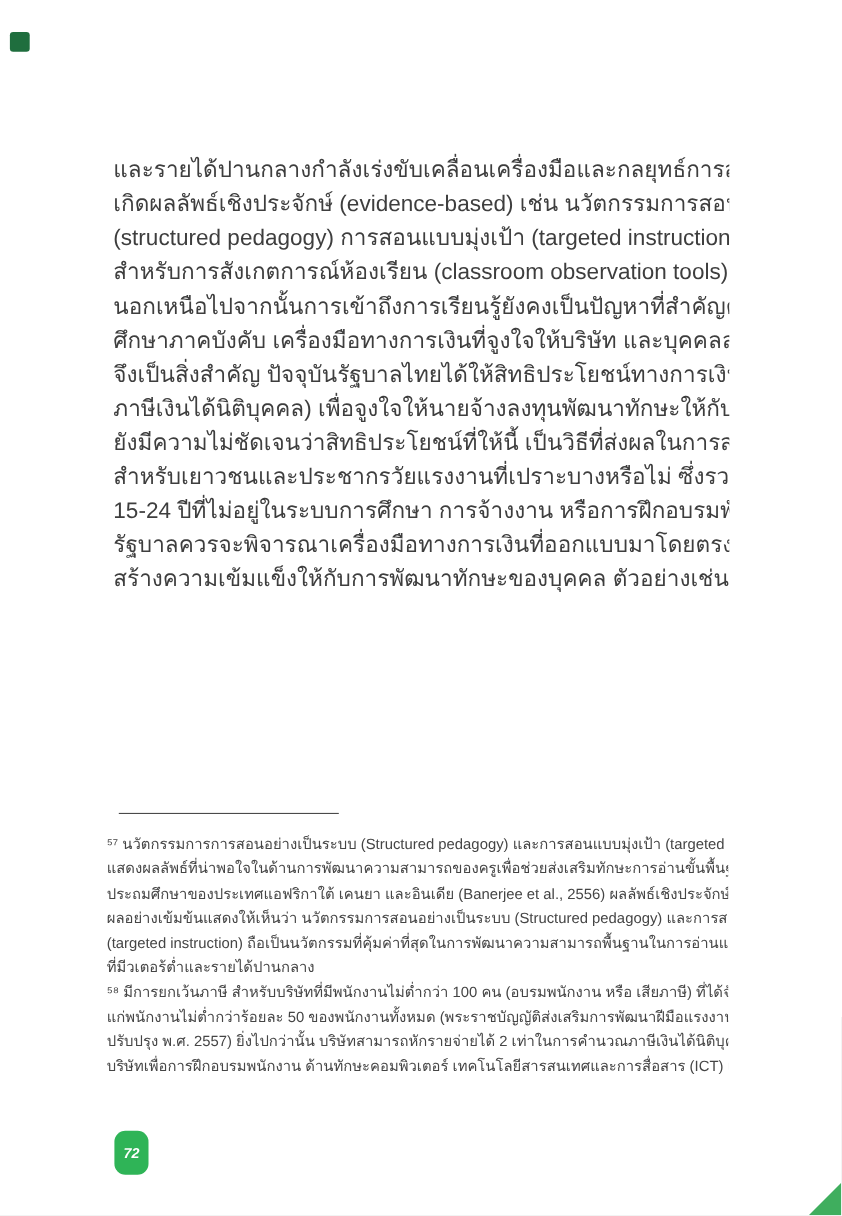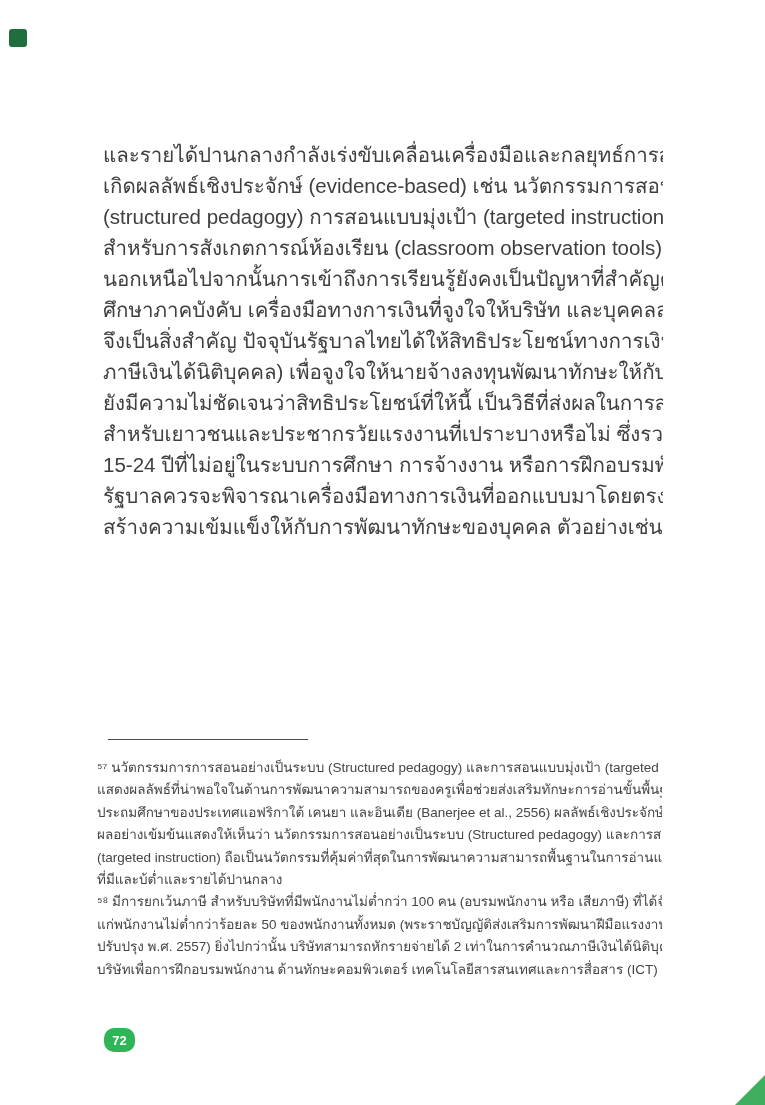--- a/index.html
+++ b/index.html
@@ -55,29 +55,30 @@
   .fn-line {
     height: 22.4px;
     white-space: nowrap;
     overflow: hidden;
   }
   .page-badge {
     position: absolute;
     left: 104px;
     top: 1028px;
     width: 31px;
-    height: 24px;
+    height: 40px;
     border-radius: 10px;
     background: #2fb457;
     color: #ffffff;
     font-size: 13px;
     font-weight: bold;
     display: flex;
     align-items: center;
     justify-content: center;
+    font-style: italic;
   }
   .corner-triangle {
     position: absolute;
     right: 0;
     bottom: 0;
     width: 30px;
     height: 30px;
     background: #3fae5e;
     clip-path: polygon(100% 0, 100% 100%, 0 100%);
   }
@@ -106,21 +107,21 @@
   </div>
 
   <div class="fn-rule"></div>
 
   <div class="footnotes">
     <div class="fn-line">⁵⁷ นวัตกรรมการการสอนอย่างเป็นระบบ (Structured pedagogy) และการสอนแบบมุ่งเป้า (targeted instruction)</div>
     <div class="fn-line">แสดงผลลัพธ์ที่น่าพอใจในด้านการพัฒนาความสามารถของครูเพื่อช่วยส่งเสริมทักษะการอ่านขั้นพื้นฐานให้กับผู้เรียนในระดับ</div>
     <div class="fn-line">ประถมศึกษาของประเทศแอฟริกาใต้ เคนยา และอินเดีย (Banerjee et al., 2556)  ผลลัพธ์เชิงประจักษ์ที่ได้จากการประเมิน</div>
     <div class="fn-line">ผลอย่างเข้มข้นแสดงให้เห็นว่า นวัตกรรมการสอนอย่างเป็นระบบ (Structured pedagogy) และการสอนแบบมุ่งเป้า</div>
     <div class="fn-line">(targeted instruction) ถือเป็นนวัตกรรมที่คุ้มค่าที่สุดในการพัฒนาความสามารถพื้นฐานในการอ่านและการคำนวณในประเทศ</div>
-    <div class="fn-line">ที่มีและบ้ต่ำและรายได้ปานกลาง</div>
+    <div class="fn-line">ที่มีวเตอร้ต่ำและรายได้ปานกลาง</div>
     <div class="fn-line">⁵⁸ มีการยกเว้นภาษี สำหรับบริษัทที่มีพนักงานไม่ต่ำกว่า 100 คน (อบรมพนักงาน หรือ เสียภาษี) ที่ได้จัดฝึกอบรมประจำปีให้</div>
     <div class="fn-line">แก่พนักงานไม่ต่ำกว่าร้อยละ 50 ของพนักงานทั้งหมด  (พระราชบัญญัติส่งเสริมการพัฒนาฝีมือแรงงาน พ.ศ. 2545 (ฉบับ</div>
     <div class="fn-line">ปรับปรุง พ.ศ. 2557) ยิ่งไปกว่านั้น บริษัทสามารถหักรายจ่ายได้ 2 เท่าในการคำนวณภาษีเงินได้นิติบุคคล สำหรับรายจ่ายของ</div>
     <div class="fn-line">บริษัทเพื่อการฝึกอบรมพนักงาน ด้านทักษะคอมพิวเตอร์ เทคโนโลยีสารสนเทศและการสื่อสาร (ICT) และโทรคมนาคม</div>
   </div>
 
   <div class="page-badge">72</div>
 
   <div class="corner-triangle"></div>
 

